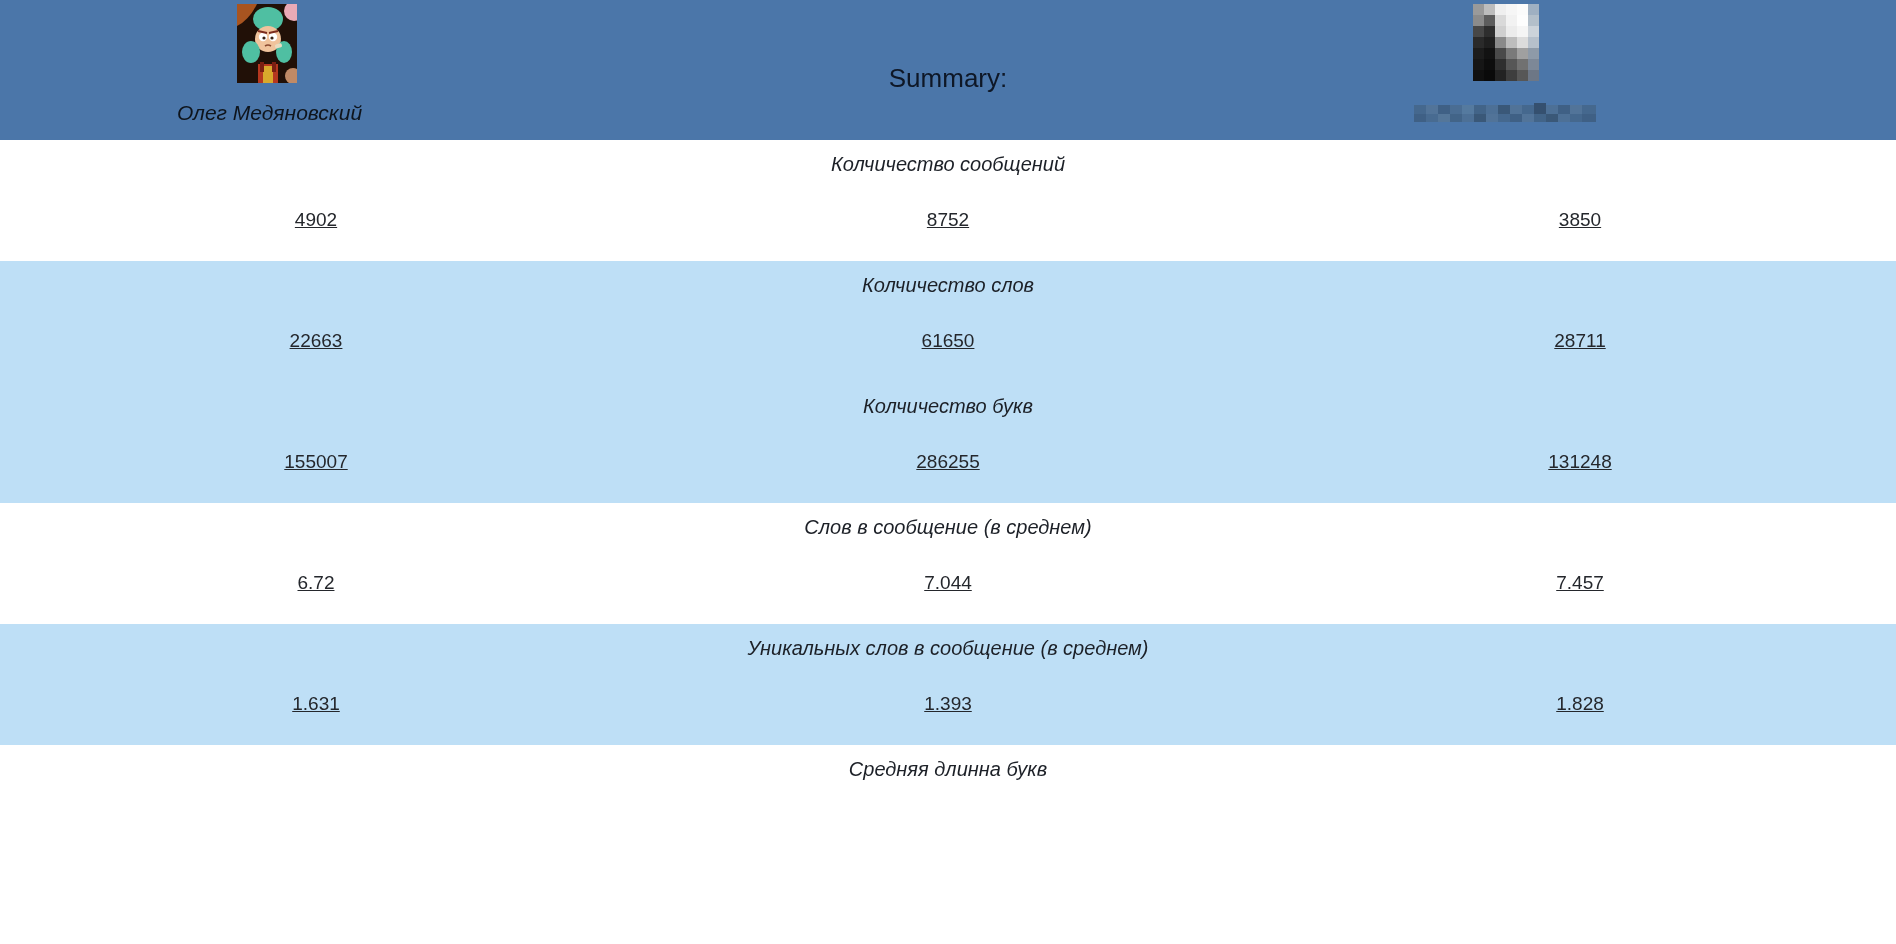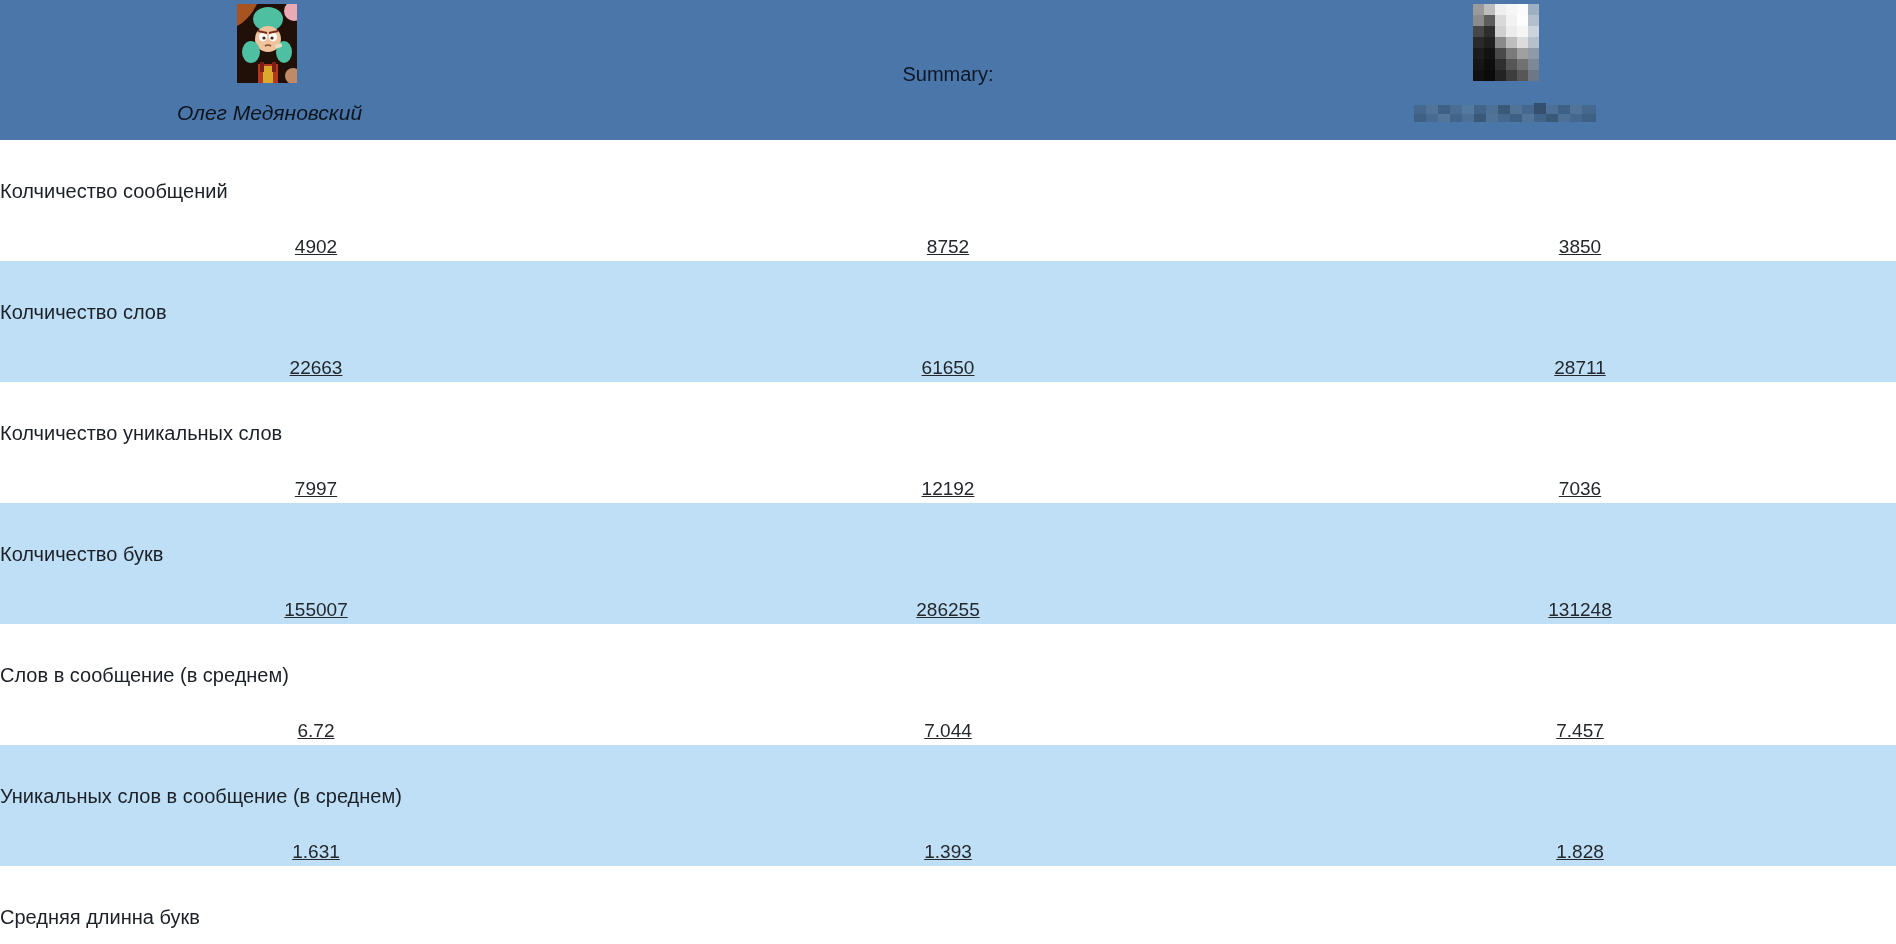--- a/index.html
+++ b/index.html
@@ -24,31 +24,31 @@
   .person{position:absolute;top:0;text-align:center;}
   .person-left{left:177px;width:180px;font-style:italic;}
   .person-right{left:1411px;width:190px;}
   .avatar{display:block;margin:4px auto 0 auto;}
   .person-name{
     margin-top:18px;font-size:21px;color:#0e141c;
     white-space:nowrap;
   }
   .summary-title{
     position:absolute;left:0;right:0;top:63px;
-    text-align:center;font-size:20px;color:#0e1726;
+    text-align:center;font-size:26px;color:#0e1726;
   }
   .censored-name{display:block;margin:20px auto 0 auto;}
 
   
   .stats-table{width:100%;}
   .stat-row{height:121px;background:var(--row-bg);}
   .stat-row.alt{background:var(--row-alt-bg);}
   .stat-label{
-    padding-top:40px;text-align:left;
-    font-size:20px;color:#1c2027;
+    padding-top:13px;text-align:center;
+    font-size:20px;color:#1c2027;font-style:italic;
   }
   .stat-values{display:flex;margin-top:33px;}
   .stat-value{flex:1 1 0;text-align:center;font-size:19px;color:#24272c;text-decoration:underline;}
 </style>
 </head>
 <body>
 
 <div class="app">
 
   <header class="header">
@@ -174,28 +174,20 @@
         </div>
       </div>
       <div class="stat-row alt">
         <div class="stat-label">Колчичество слов</div>
         <div class="stat-values">
           <div class="stat-value">22663</div>
           <div class="stat-value">61650</div>
           <div class="stat-value">28711</div>
         </div>
       </div>
-      <div class="stat-row">
-        <div class="stat-label">Колчичество уникальных слов</div>
-        <div class="stat-values">
-          <div class="stat-value">7997</div>
-          <div class="stat-value">12192</div>
-          <div class="stat-value">7036</div>
-        </div>
-      </div>
       <div class="stat-row alt">
         <div class="stat-label">Колчичество букв</div>
         <div class="stat-values">
           <div class="stat-value">155007</div>
           <div class="stat-value">286255</div>
           <div class="stat-value">131248</div>
         </div>
       </div>
       <div class="stat-row">
         <div class="stat-label">Слов в сообщение (в среднем)</div>

